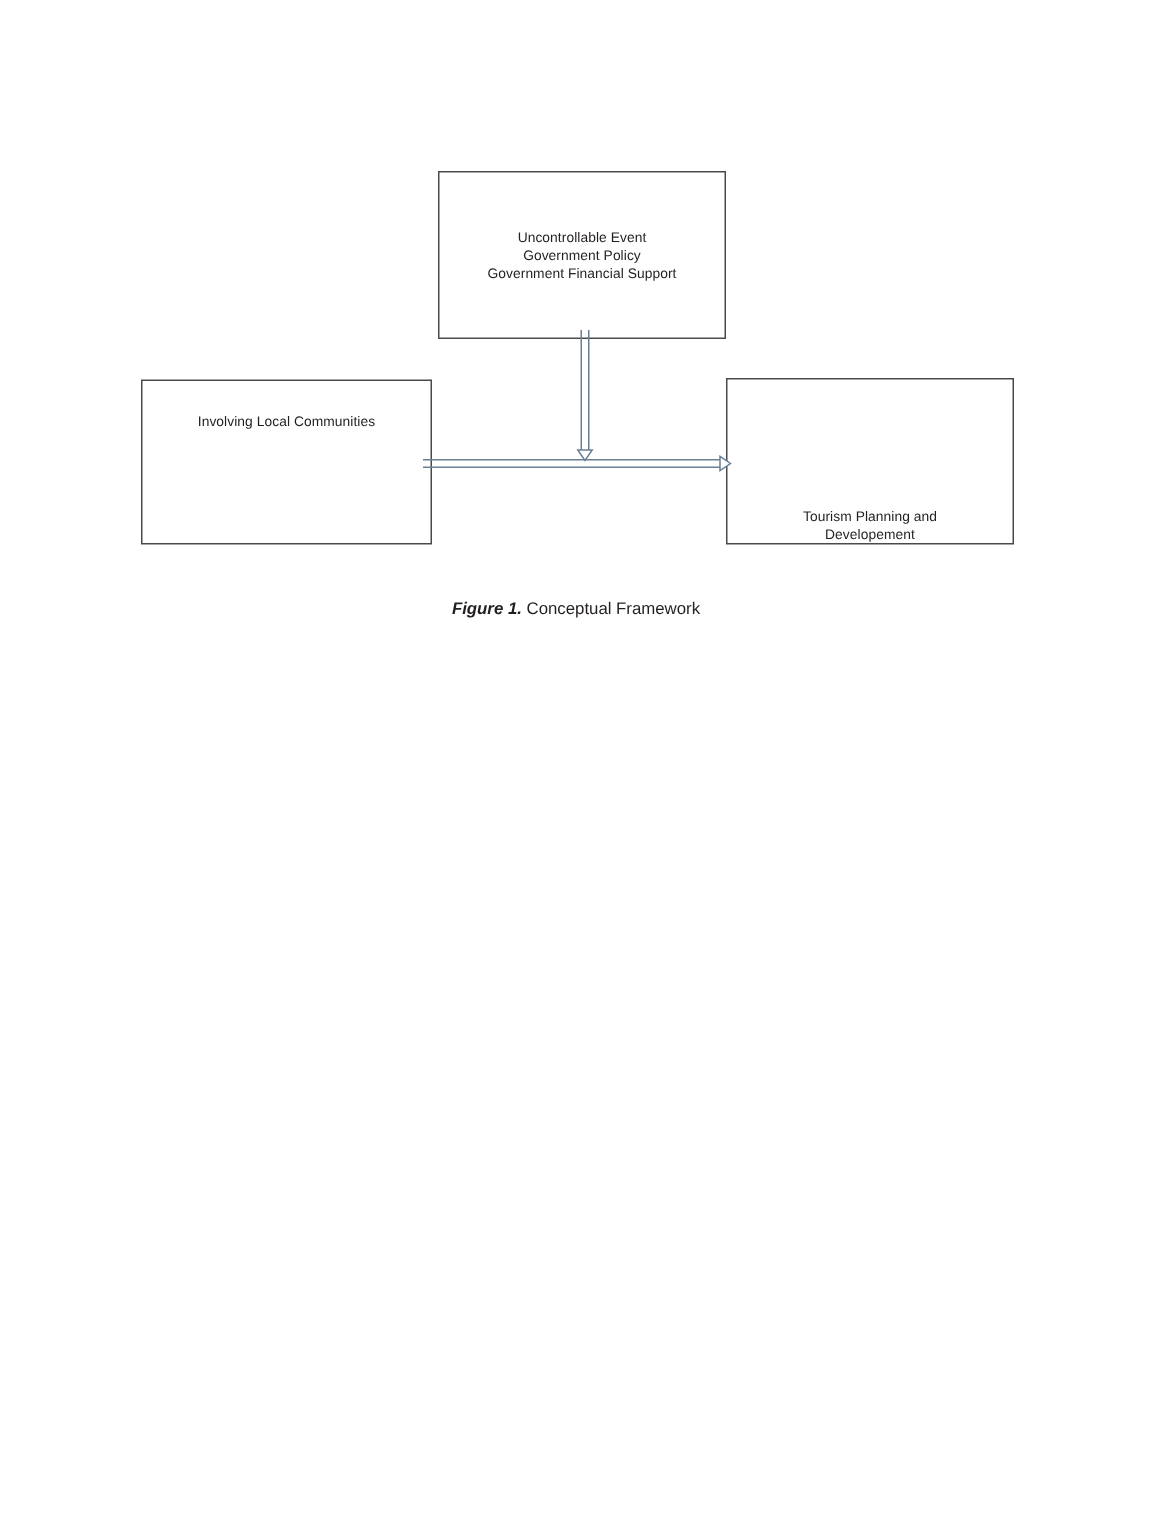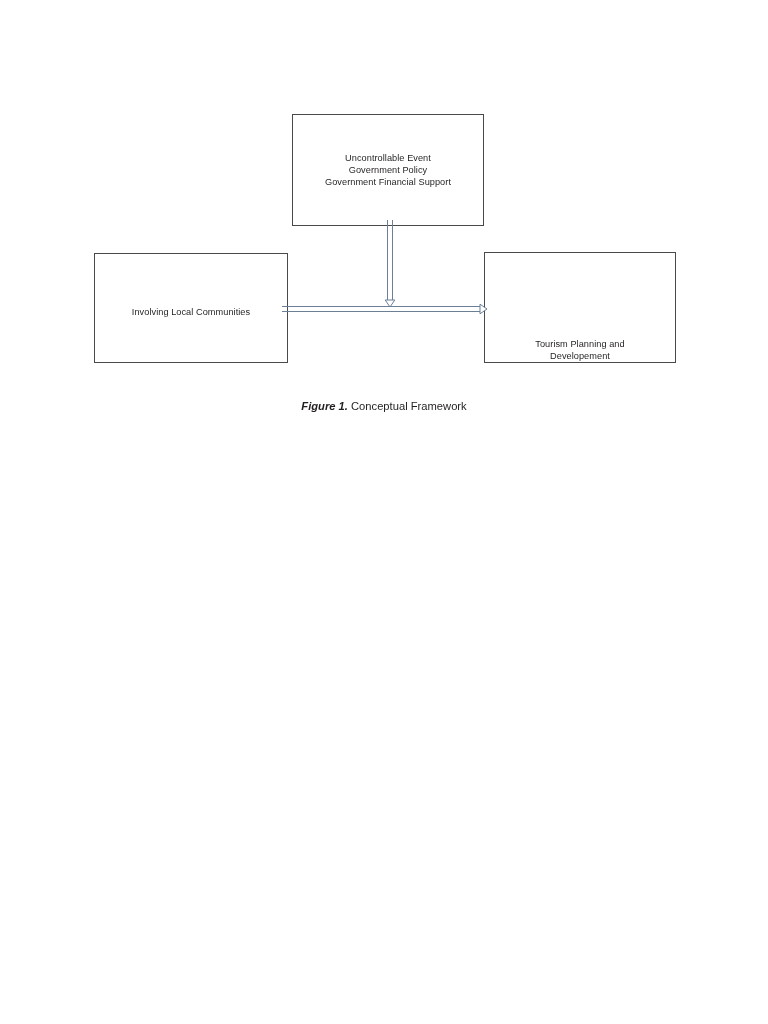--- a/index.html
+++ b/index.html
@@ -51,21 +51,21 @@
     height: 112px;
     align-items: flex-start;
     padding-top: 37px;
   }
   #node-left {
     left: 94px;
     top: 253px;
     width: 194px;
     height: 110px;
     align-items: flex-start;
-    padding-top: 52px;
+    padding-top: 21px;
   }
   #node-right {
     left: 484px;
     top: 252px;
     width: 192px;
     height: 111px;
     align-items: flex-end;
     padding-top: 41px;
   }
 

